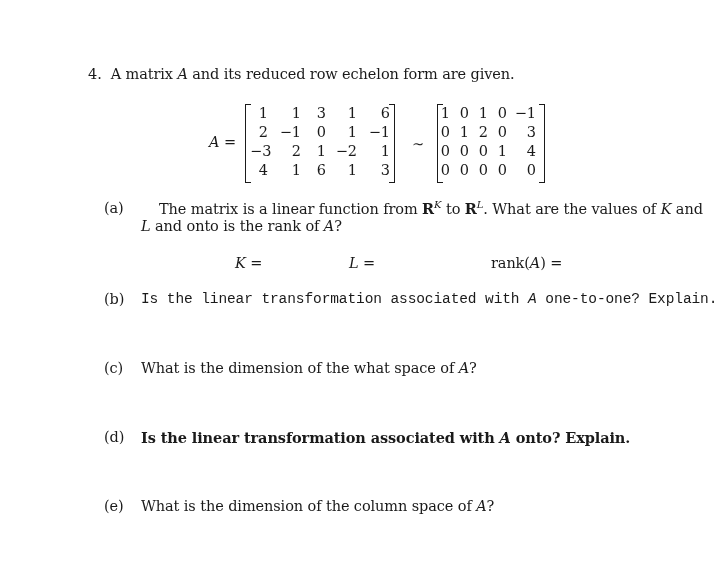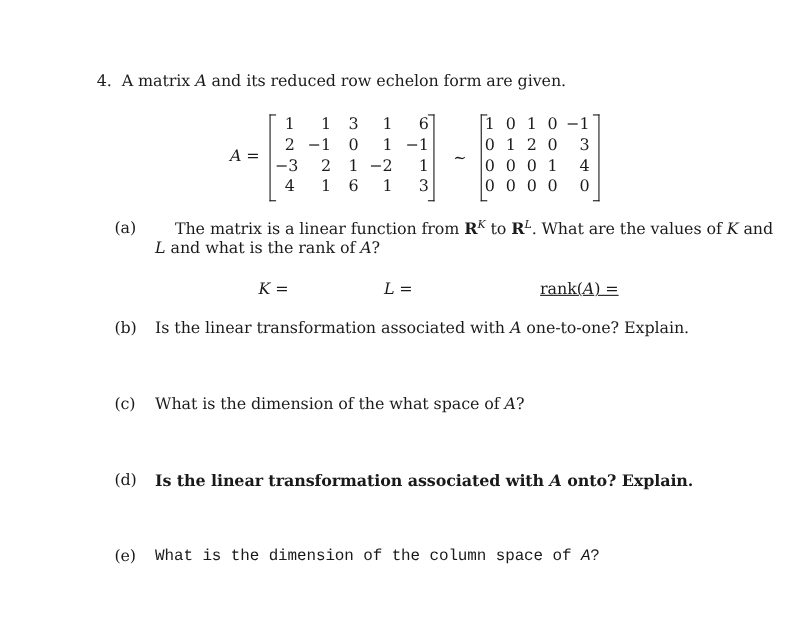--- a/index.html
+++ b/index.html
@@ -91,48 +91,48 @@
     </div>
   <div class="bracket right" style="left:539px; top:104px; height:77px;"></div>
 </div>
 
 <div>
   <div class="abs txt" style="left:104px; top:200px;">(a)</div>
   <div class="abs txt" style="left:130px; top:200px;margin-left:29px;">
     <span>The matrix is a linear function from </span><span class="bb">R</span><span class="sup">K</span><span> to </span><span class="bb">R</span><span class="sup">L</span><span>. What are the values of </span><span class="it">K</span><span> and</span>
   </div>
   <div class="abs txt" style="left:141px; top:218px;">
-    <span class="it">L</span><span> and what is the rank of </span><span class="it">A</span><span>?</span>
+    <span class="it">L</span><span> and onto is the rank of </span><span class="it">A</span><span>?</span>
   </div>
   <div class="abs txt it" style="left:235px; top:255px;">K =</div>
   <div class="abs txt it" style="left:349px; top:255px;">L =</div>
-  <div class="abs txt" style="left:491px; top:255px;text-decoration:underline;">
+  <div class="abs txt" style="left:491px; top:255px;">
     <span>rank(</span><span class="it">A</span><span>) =</span>
   </div>
 </div>
 
 <div>
   <div class="abs txt" style="left:104px; top:291px;">(b)</div>
-  <div class="abs txt" style="left:141px; top:291px;">
+  <div class="abs txt" style="left:141px; top:291px;font-family:Liberation Mono, monospace;">
     <span>Is the linear transformation associated with </span><span class="it">A</span><span> one-to-one? Explain.</span>
   </div>
 </div>
 
 <div>
   <div class="abs txt" style="left:104px; top:360px;">(c)</div>
   <div class="abs txt" style="left:141px; top:360px;">
     <span>What is the dimension of the what space of </span><span class="it">A</span><span>?</span>
   </div>
 </div>
 
 <div>
   <div class="abs txt" style="left:104px; top:429px;">(d)</div>
   <div class="abs txt" style="left:141px; top:429px;font-weight:bold;">
     <span>Is the linear transformation associated with </span><span class="it">A</span><span> onto? Explain.</span>
   </div>
 </div>
 
 <div>
   <div class="abs txt" style="left:104px; top:498px;">(e)</div>
-  <div class="abs txt" style="left:141px; top:498px;font-family:Liberation Mono, monospace;">
+  <div class="abs txt" style="left:141px; top:498px;">
     <span>What is the dimension of the column space of </span><span class="it">A</span><span>?</span>
   </div>
 </div>
 
 </body></html>

